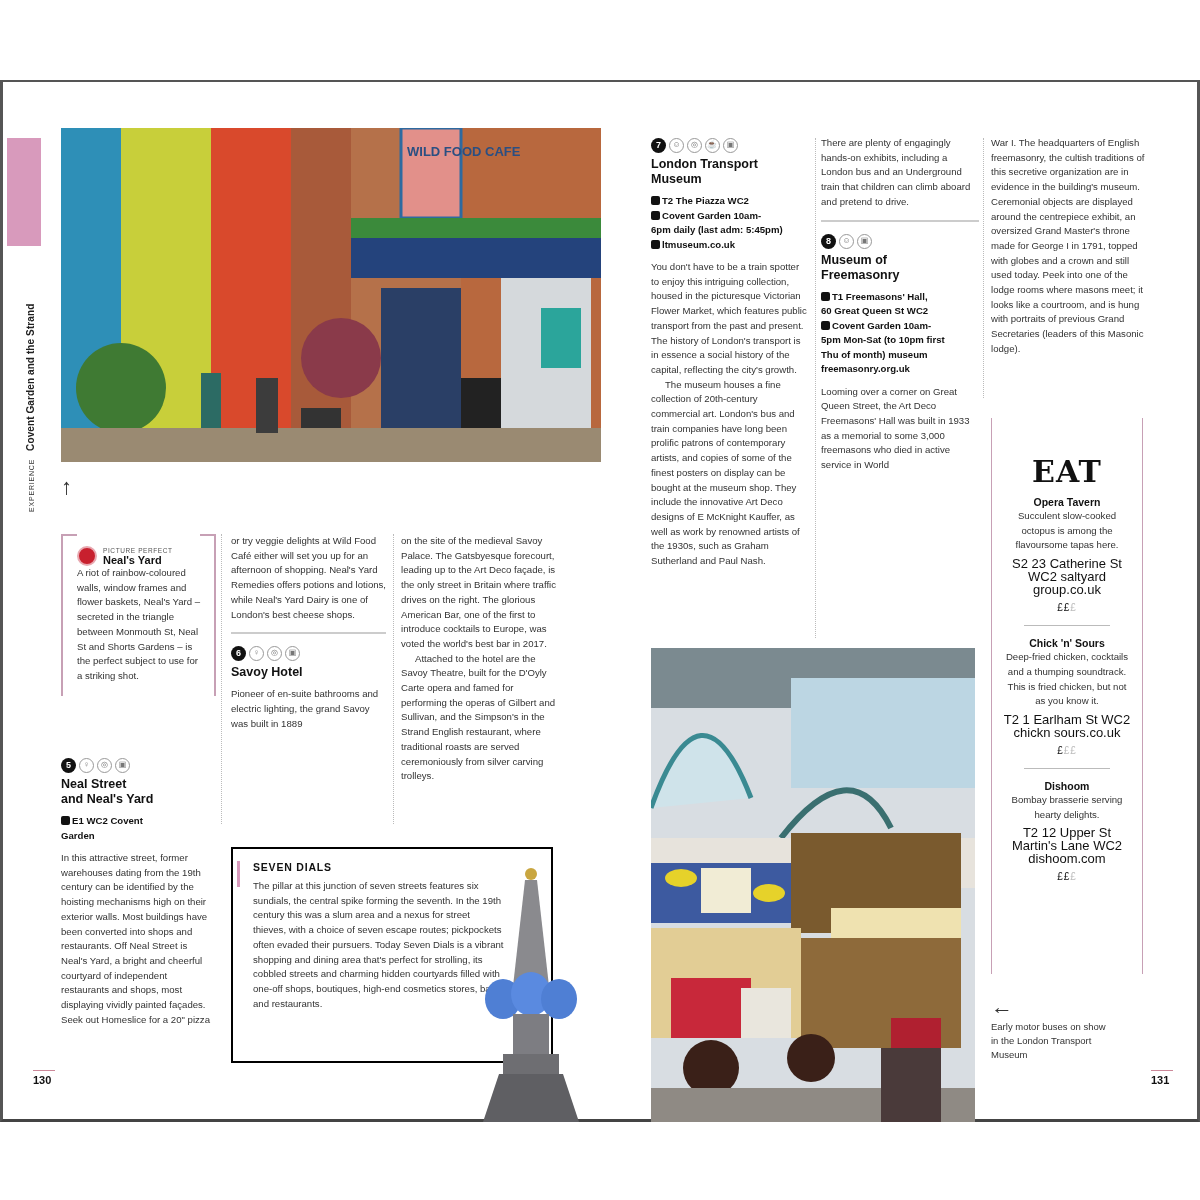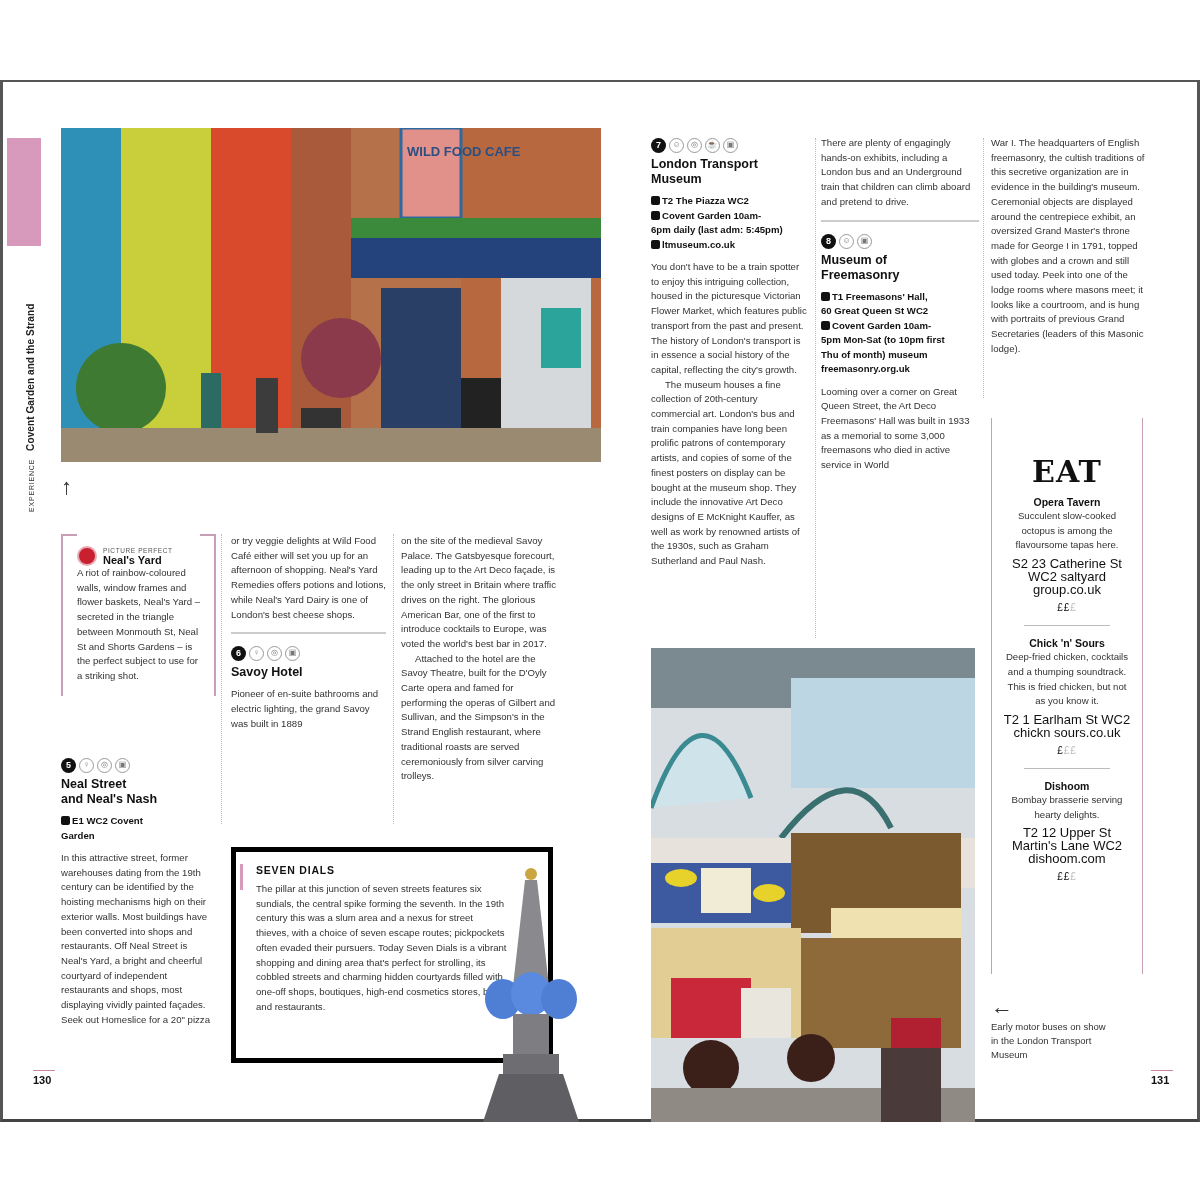--- a/index.html
+++ b/index.html
@@ -42,21 +42,21 @@
 
   
   .pp-box { border-left: 2px solid #c7a0b5; border-right: 2px solid #c7a0b5; padding: 10px 10px 12px 14px; }
   .pp-corner-t { border-top: 2px solid #c7a0b5; width: 16px; }
   .pp-head { display: flex; align-items: center; gap: 6px; margin-bottom: 0; }
   .pp-icon { width: 20px; height: 20px; border-radius: 50%; background: #c8202e; border: 2px solid #e8a8b0; }
   .pp-kicker { font-size: 6.5px; letter-spacing: 0.6px; color: #555; }
   .pp-title { font-size: 11px; font-weight: bold; color: #111; }
 
   
-  .sd-box { border: 5px solid #000000; }
+  .sd-box { border: 2px solid #000000; }
   .sd-bar { width: 3px; height: 26px; background: #d89abc; }
   .sd-title { font-size: 10.5px; font-weight: bold; letter-spacing: 0.8px; color: #111; }
   .sd-text { font-size: 9.6px; line-height: 14.7px; color: #333; }
 
   
   .eat-box { border-left: 1px solid #c7a0b5; border-right: 1px solid #c7a0b5; text-align: center; }
   .eat-title { font-family: "DejaVu Serif", serif; font-size: 30px; font-weight: bold; color: #111; letter-spacing: 1px; }
   .eat-item { margin-bottom: 12px; }
   .eat-name { font-size: 10.5px; font-weight: bold; color: #111; line-height: 14px; }
   .eat-desc { font-size: 9.6px; line-height: 14.7px; color: #333; }
@@ -127,21 +127,21 @@
 
   <div class="abs col" style="left:58px; top:676px; width:155px;">
     <div class="num-row">
       <div class="num-badge">5</div>
       <div class="icon-circle">♀</div>
       <div class="icon-circle">◎</div>
       <div class="icon-circle">▣</div>
     </div>
     <div class="title">
       <div>Neal Street</div>
-      <div>and Neal's Nash</div>
+      <div>and Neal's Yard</div>
     </div>
     <div class="info">
       <span class="ic"></span><span>E1  WC2  Covent</span><br>
       <span>Garden</span>
     </div>
     <div>In this attractive street, former warehouses dating from the 19th century can be identified by the hoisting mechanisms high on their exterior walls. Most buildings have been converted into shops and restaurants. Off Neal Street is Neal's Yard, a bright and cheerful courtyard of independent restaurants and shops, most displaying vividly painted façades. Seek out Homeslice for a 20" pizza</div>
   </div>
 
   <div class="abs vrule" style="left:218px; top:452px; height:290px;"></div>
 

